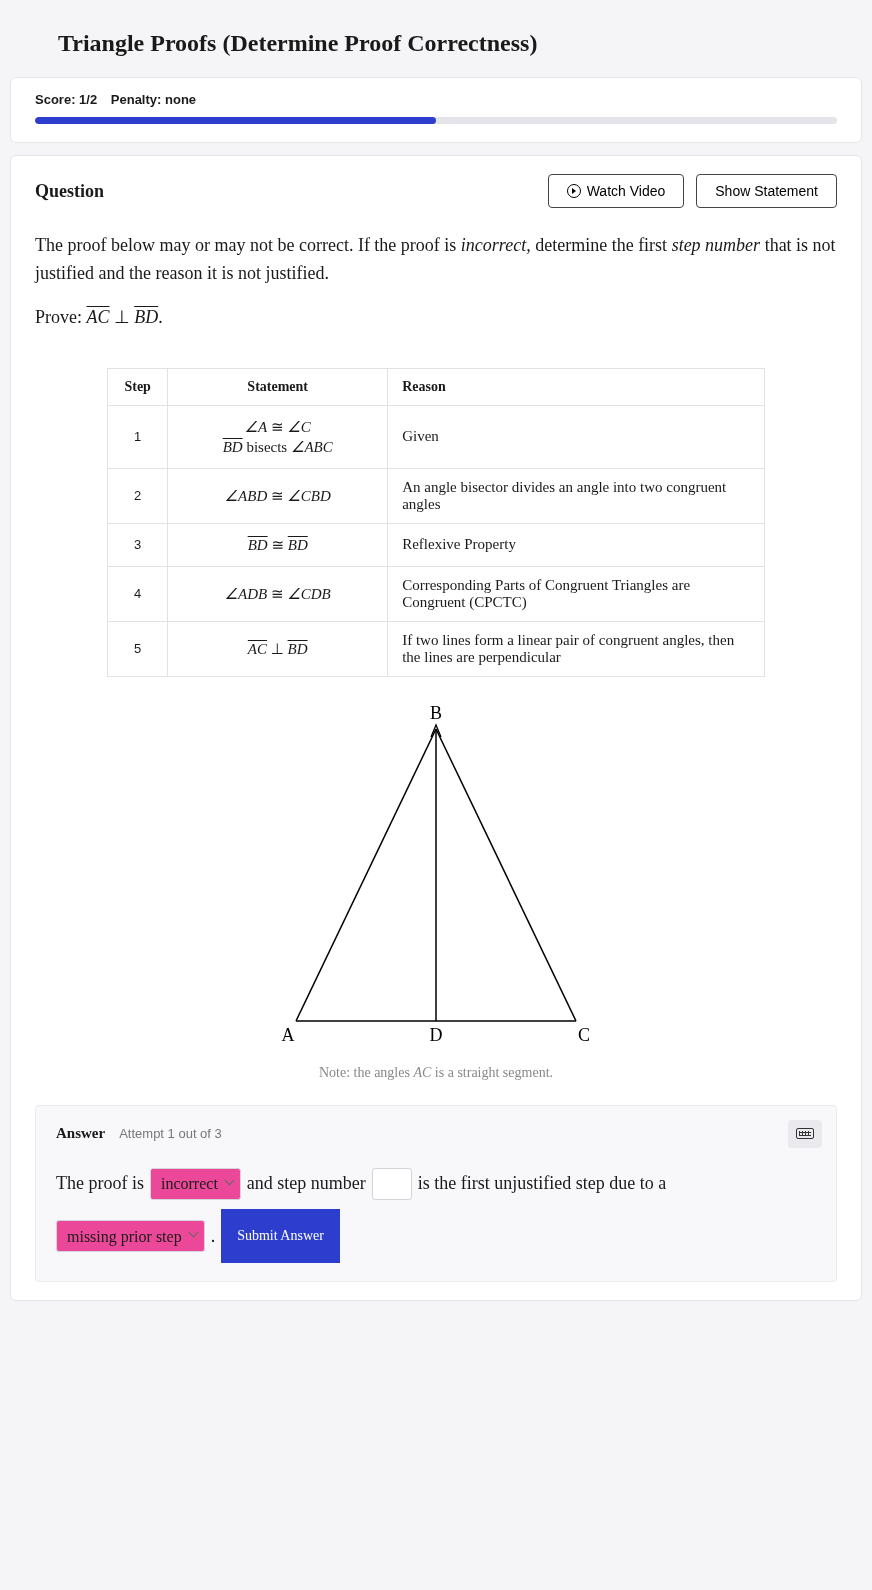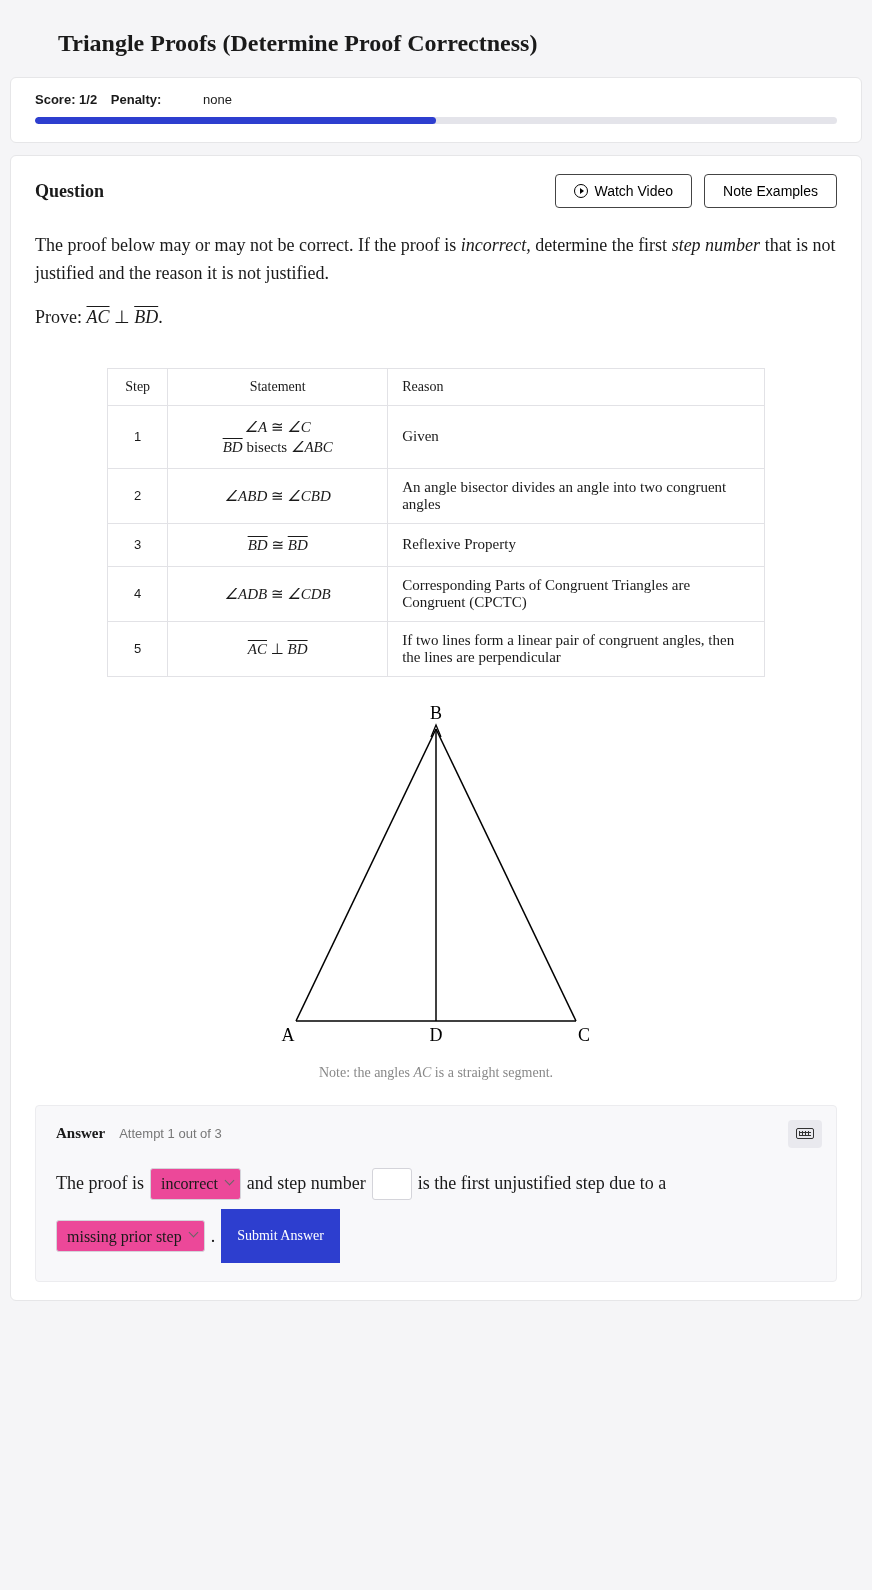--- a/index.html
+++ b/index.html
@@ -21,21 +21,21 @@
   .card {
     background: #fff;
     border: 1px solid #e6e6e8;
     border-radius: 6px;
     margin: 12px 0;
     padding: 18px 24px;
   }
   .score-card { padding: 14px 24px 18px 24px; }
   .score-row { font-size: 13px; font-weight: 700; margin-bottom: 10px; }
   .penalty-label { margin-left: 10px; }
-  .penalty-val { font-weight: 400; margin-left: 38px; }
+  .penalty-val { font-weight: 700; }
   .progress-track { height: 7px; background: #e4e4ea; border-radius: 4px; overflow: hidden; }
   .progress-fill { height: 100%; background: #2d3ecf; border-radius: 4px; width: 50%; }
   .question-header { display: flex; align-items: center; justify-content: space-between; margin-bottom: 24px; }
   .question-title { font-size: 18px; font-weight: 700; font-family: Georgia, serif; }
   .q-btns { display: flex; gap: 12px; }
   .outline-btn {
     background: #fff; border: 1px solid #444; border-radius: 4px;
     padding: 8px 18px; font-size: 14px; cursor: pointer;
     display: inline-flex; align-items: center; gap: 6px;
     font-family: -apple-system, sans-serif;
@@ -46,21 +46,21 @@
   .prompt em, .prompt .it { font-style: italic; }
   .math-line { font-size: 18px; margin: 14px 0; font-family: Georgia, serif; }
   .overline { text-decoration: overline; display: inline-block; font-style: italic; }
   .mathit { font-style: italic; }
   .proof-table {
     width: 82%; margin: 40px auto 24px auto;
     border-collapse: collapse; border: 1px solid #e2e2e6;
     font-family: Georgia, serif;
   }
   .proof-table th, .proof-table td { border: 1px solid #e2e2e6; padding: 10px 14px; vertical-align: middle; }
-  .proof-table th { font-size: 14px; font-weight: 400; }
+  .proof-table th { font-size: 14px; font-weight: 700; }
   .proof-table th:nth-child(1){ width: 60px; text-align: center;}
   .proof-table th:nth-child(2){ text-align: center; width: 220px;}
   .proof-table th:nth-child(3){ text-align: left; }
   .proof-table td:nth-child(1){ text-align: center; font-size: 13px; font-family: -apple-system, sans-serif; }
   .proof-table td:nth-child(2){ text-align: center; font-size: 15px; }
   .proof-table td:nth-child(3){ text-align: left; font-size: 15px; }
   .stmt-line { display:block; margin: 2px 0; }
   .figure { display:flex; justify-content:center; margin: 10px 0 6px 0; }
   .fig-note { text-align:center; color:#888; font-size:14px; margin: 14px 0 6px 0; font-family: Georgia, serif;}
   .answer-area { background:#f8f8fa; border:1px solid #ececef; border-radius:4px; padding:18px 20px; margin-top:24px; position: relative;}
@@ -95,21 +95,21 @@
 
 <div class="card">
   <div class="question-header">
     <div class="question-title">Question</div>
     <div class="q-btns">
       <button class="outline-btn">
         <span class="play-icon"></span>
         <span>Watch Video</span>
       </button>
       <button class="outline-btn">
-        <span>Note Examples</span>
+        <span>Show Statement</span>
       </button>
     </div>
   </div>
 
   <p class="prompt">
     <span>The proof below may or may not be correct. If the proof is </span><em>incorrect,</em><span> determine the first </span><em>step number</em><span> that is not justified and the reason it is not justified.</span>
   </p>
 
 
   <p class="math-line">

